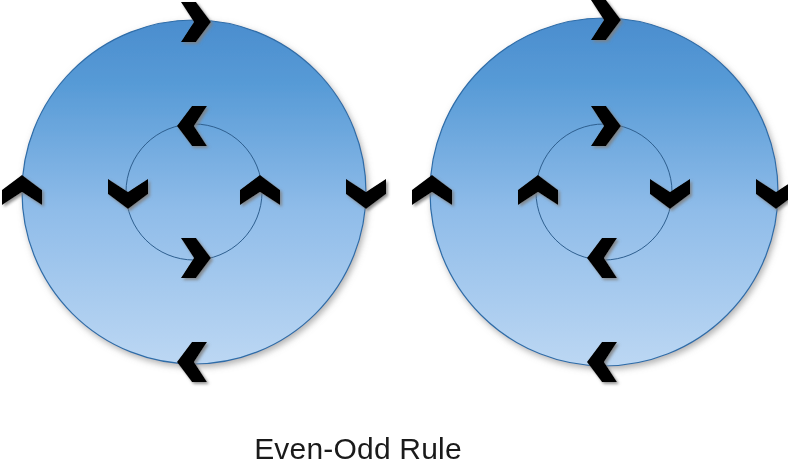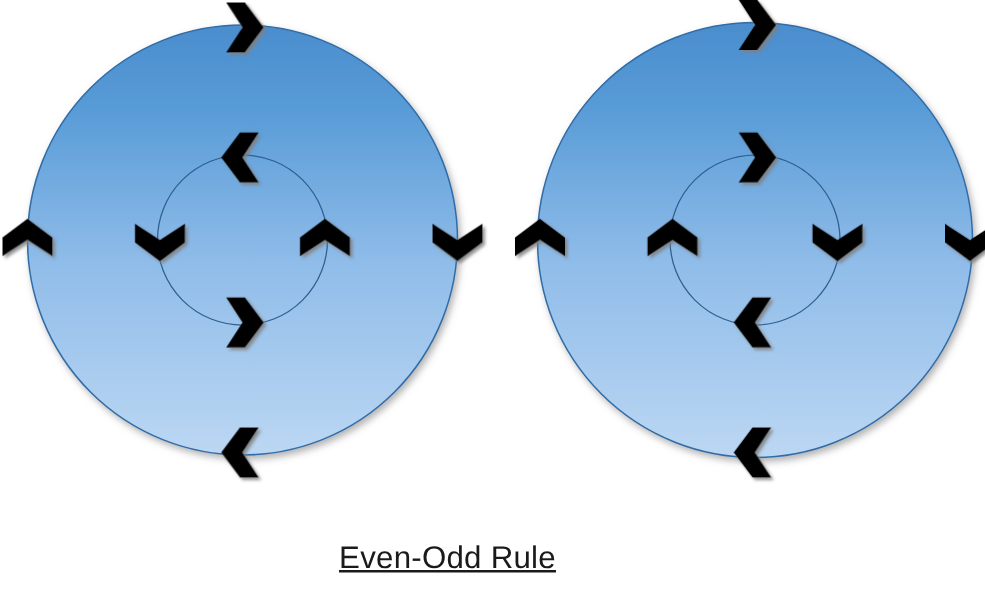--- a/index.html
+++ b/index.html
@@ -27,26 +27,25 @@
     height: 476px;
     display: block;
   }
   .caption {
     position: absolute;
     left: 0;
     top: 432px;
     width: 716px;
     text-align: center;
     font-family: "Liberation Sans", sans-serif;
-    font-size: 25px;
+    font-size: 30px;
     font-weight: 400;
     color: #1a1a1a;
     letter-spacing: 0.2px;
     white-space: nowrap;
-    text-decoration: underline;
   }
 </style>
 </head>
 <body>
 
 <div id="stage">
 
   <svg id="figure-svg" viewBox="0 0 788 476" xmlns="http://www.w3.org/2000/svg">
     <defs>
       <linearGradient id="discGrad" x1="0" y1="0" x2="0" y2="1">

